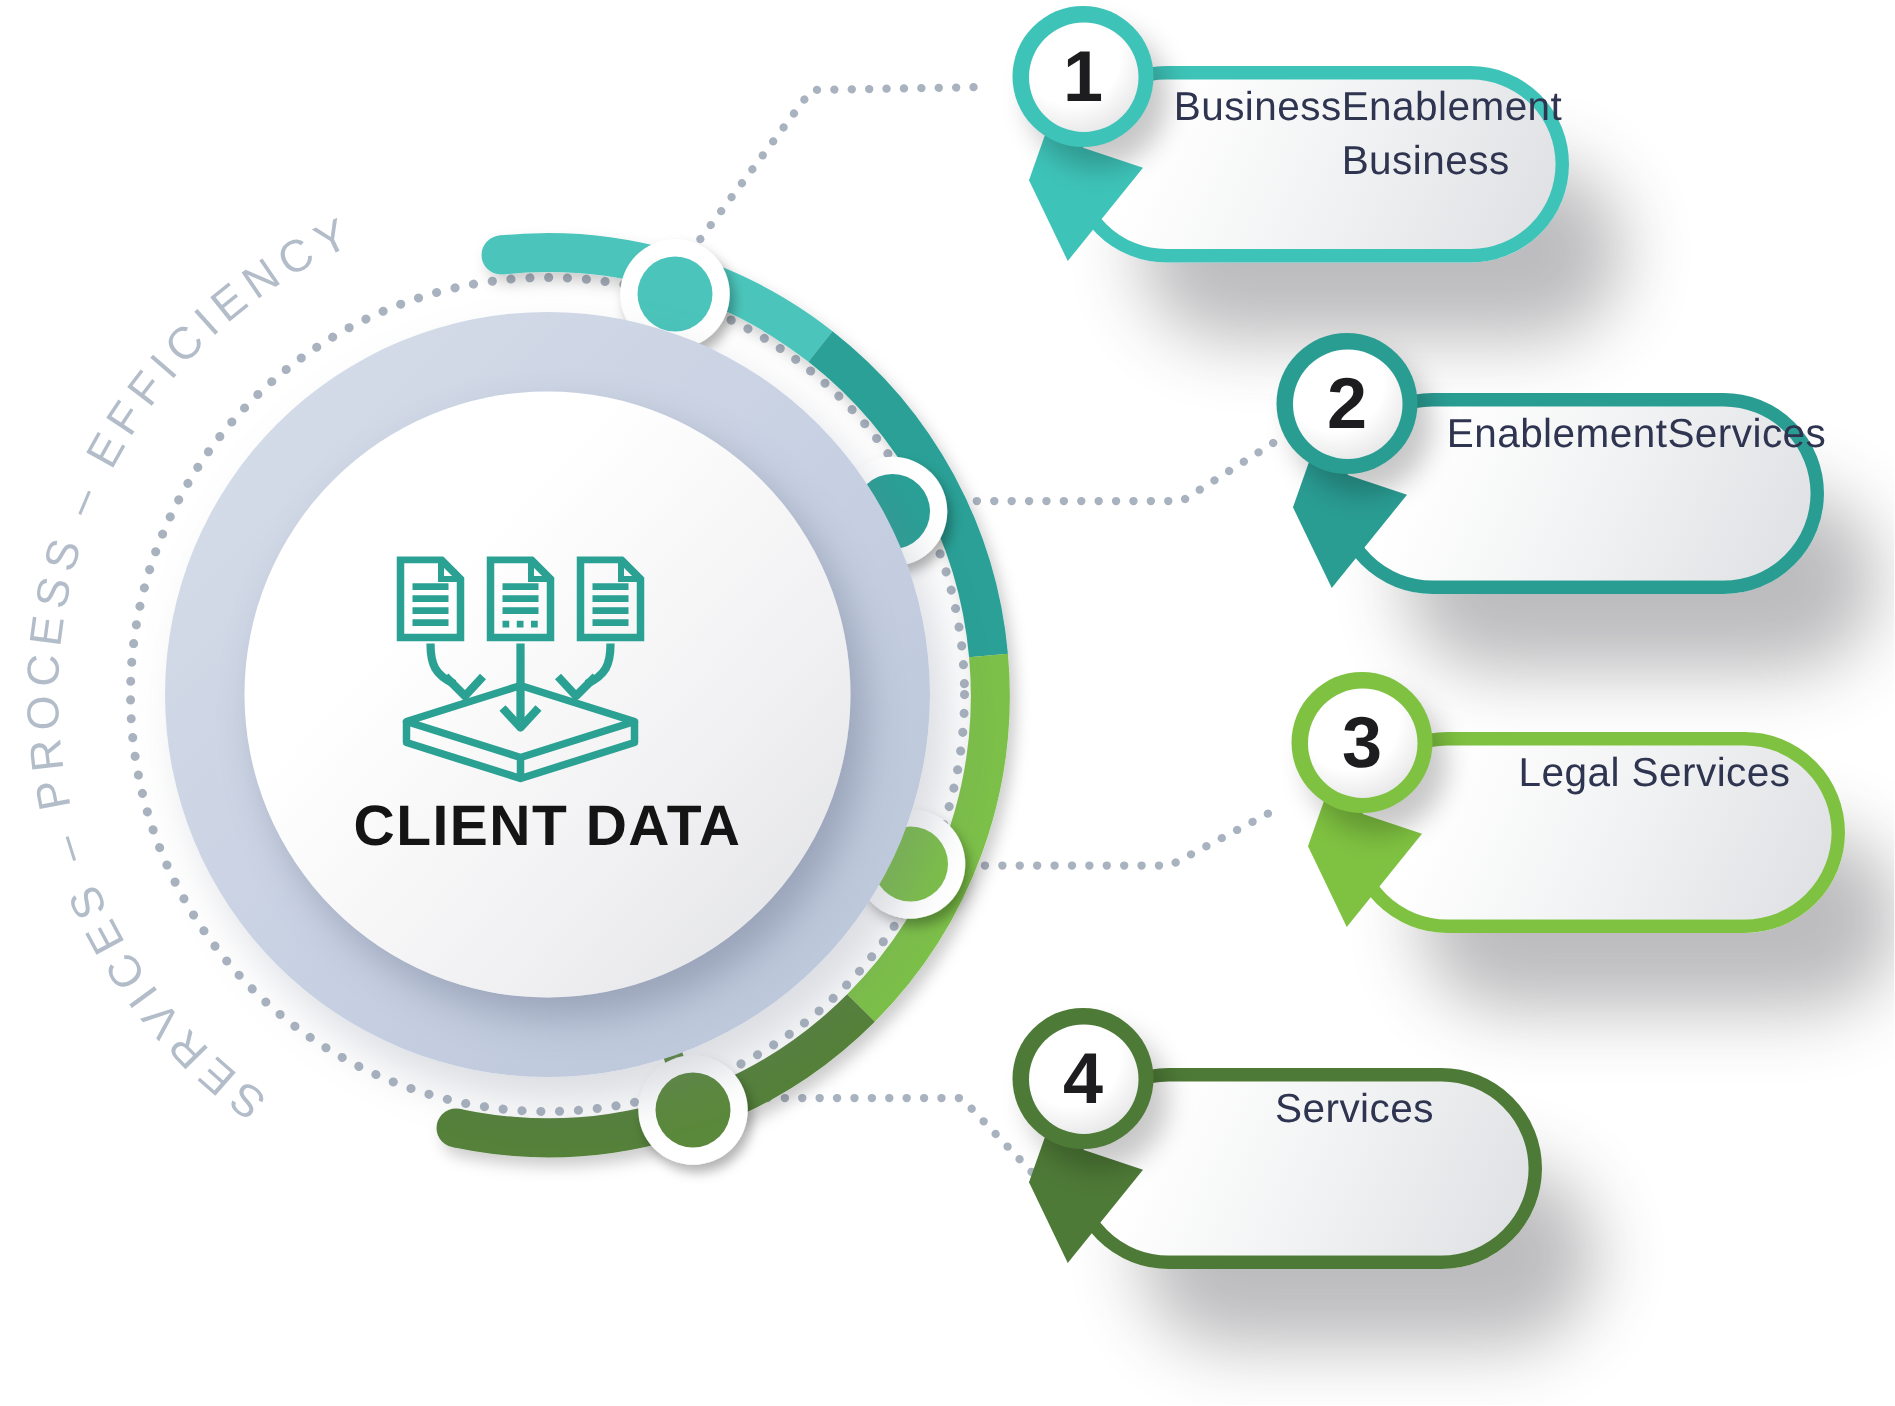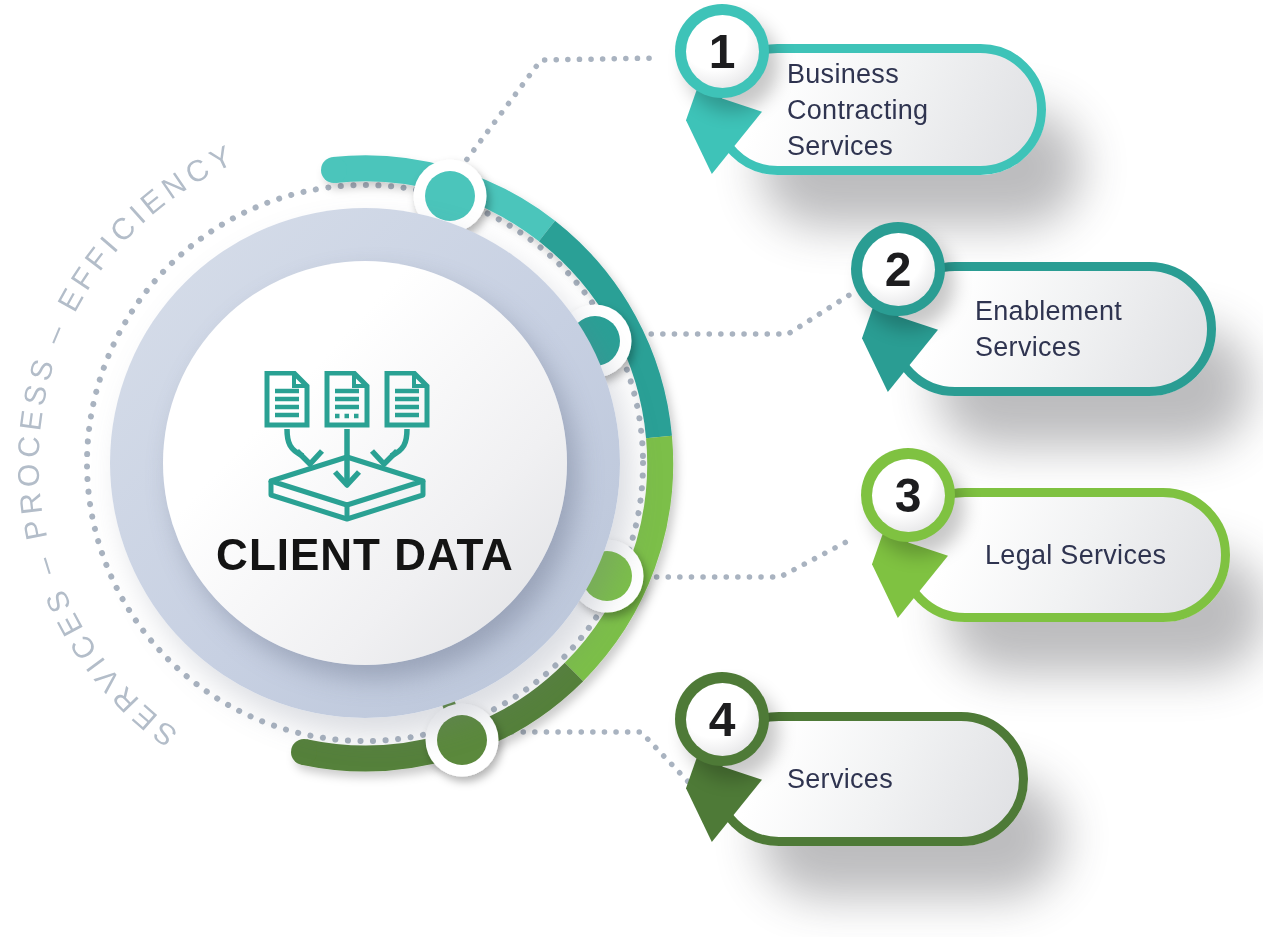--- a/index.html
+++ b/index.html
@@ -17,40 +17,40 @@
   }
   .inner-circle{
     position:absolute;left:163px;top:261px;width:404px;height:404px;border-radius:50%;
     background:linear-gradient(133deg,#ffffff 32%,#f0f0f2 70%,#dfe0e3 100%);
     box-shadow:10px 14px 26px rgba(95,105,130,.40);
     z-index:3;
   }
   .center-icon{position:absolute;left:263px;top:371px;width:168px;height:152px;z-index:4;}
   .center-label{
     position:absolute;left:165px;top:530px;width:400px;text-align:center;
-    font-size:44px;font-weight:600;letter-spacing:1px;color:#141414;z-index:4;
+    font-size:38px;font-weight:600;letter-spacing:1px;color:#141414;z-index:4;
   }
   .orbit-text{font-size:30px;letter-spacing:5px;fill:#b3bdc9;}
   
   .badge{position:absolute;z-index:5;}
   .b1{--c:#3ec3b8;}
   .b2{--c:#2a9d93;}
   .b3{--c:#7fc241;}
   .b4{--c:#4e7a37;}
   .pill{
     position:absolute;inset:0;border:9px solid var(--c);border-radius:70px;box-sizing:border-box;
     background:linear-gradient(115deg,#ffffff 18%,#f1f2f3 55%,#e0e1e4 96%);
     box-shadow:42px 58px 46px -6px rgba(55,55,60,.33);
   }
   .tail{
     position:absolute;left:-26px;top:46px;width:76px;height:84px;background:var(--c);
     clip-path:polygon(14% 0, 100% 26%, 34% 100%, 0 36%);z-index:2;
   }
   .pill-text{
-    position:absolute;inset:9px;padding-left:66px;display:flex;flex-direction:column;justify-content:center;
+    position:absolute;inset:9px;padding-left:66px;display:flex;flex-direction:row;justify-content:center;
     font-size:27px;line-height:36px;letter-spacing:.3px;color:#2f3450;z-index:1;
   }
   .b2 .pill-text,.b3 .pill-text{padding-left:78px;}
   .num{
     position:absolute;left:-37px;top:-40px;width:94px;height:94px;border-radius:50%;background:var(--c);
     display:flex;align-items:center;justify-content:center;z-index:3;
     box-shadow:10px 14px 18px rgba(0,0,0,.22);
   }
   .num-inner{
     width:73px;height:73px;border-radius:50%;
@@ -170,21 +170,21 @@
     </g>
   </svg>
 
   <div class="center-label">CLIENT DATA</div>
 
   <div class="badge b1" style="left:712px;top:44px;width:334px;height:131px;">
     <div class="pill"></div>
     <div class="tail"></div>
     <div class="pill-text">
       <div class="pill-line">Business</div>
-      <div class="pill-line">Contracting Services</div>
+      <div class="pill-line">Enablement Business</div>
     </div>
     <div class="num">
       <div class="num-inner">
         <span>1</span>
       </div>
     </div>
   </div>
 
   <div class="badge b2" style="left:888px;top:262px;width:328px;height:134px;">
     <div class="pill"></div>

